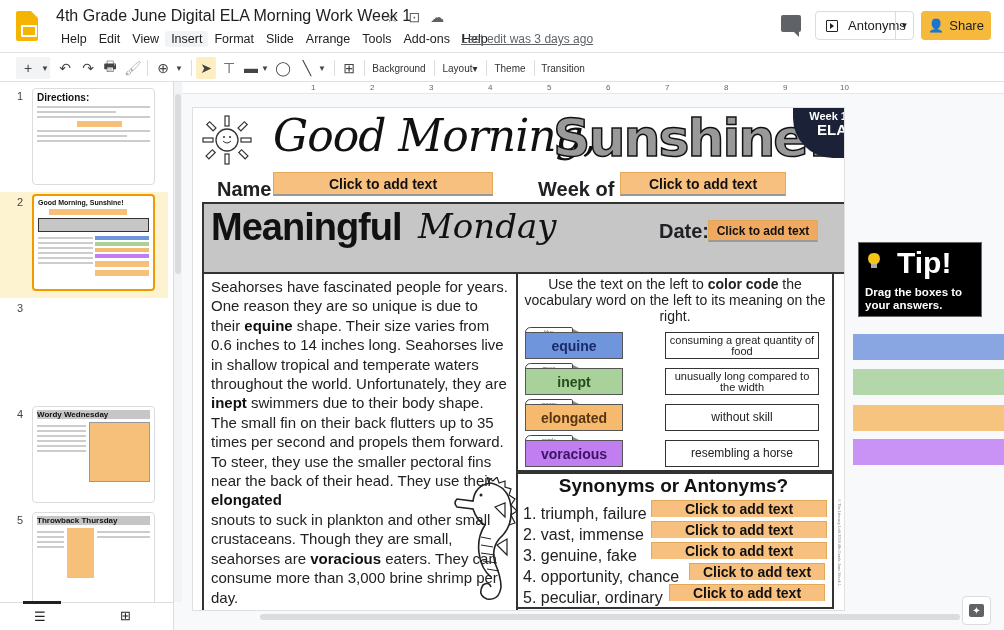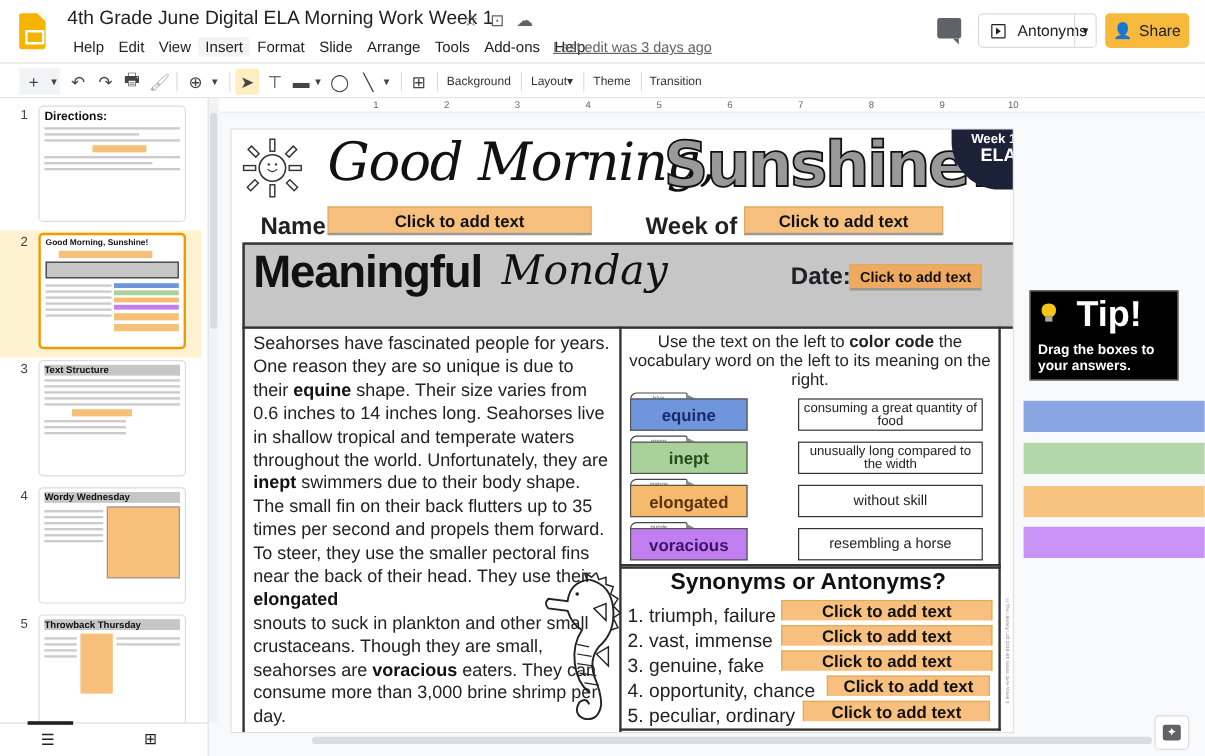--- a/index.html
+++ b/index.html
@@ -197,32 +197,20 @@
             <div style="height:4px;background:#f6ba6e;margin:2px 0"></div>
             <div style="height:4px;background:#c07ef0;margin:2px 0"></div>
             <div class="th-org"></div>
             <div class="th-org"></div>
           </div>
       </div>
     </div>
   </div>
   <div class="thumbrow" style="top:216px">
     <div class="tnum">3</div>
-    <div class="thumb">
-      <div class="th-title" style="font-size:8px;background:#c6c6c6">Text Structure</div>
-      <div class="th-line"></div>
-        <div class="th-line"></div>
-        <div class="th-line"></div>
-        <div class="th-line"></div>
-        <div class="th-line"></div>
-      <div class="th-org" style="width:45%;margin-left:20%"></div>
-      <div class="th-line" style="width:60%"></div>
-        <div class="th-line" style="width:60%"></div>
-        <div class="th-line" style="width:60%"></div>
-    </div>
   </div>
   <div class="thumbrow" style="top:322px">
     <div class="tnum">4</div>
     <div class="thumb">
       <div class="th-title" style="font-size:8px;background:#c6c6c6">Wordy Wednesday</div>
       <div style="display:flex;gap:3px;margin-top:3px">
         <div style="width:45%">
             <div class="th-line"></div>
             <div class="th-line"></div>
             <div class="th-line"></div>

